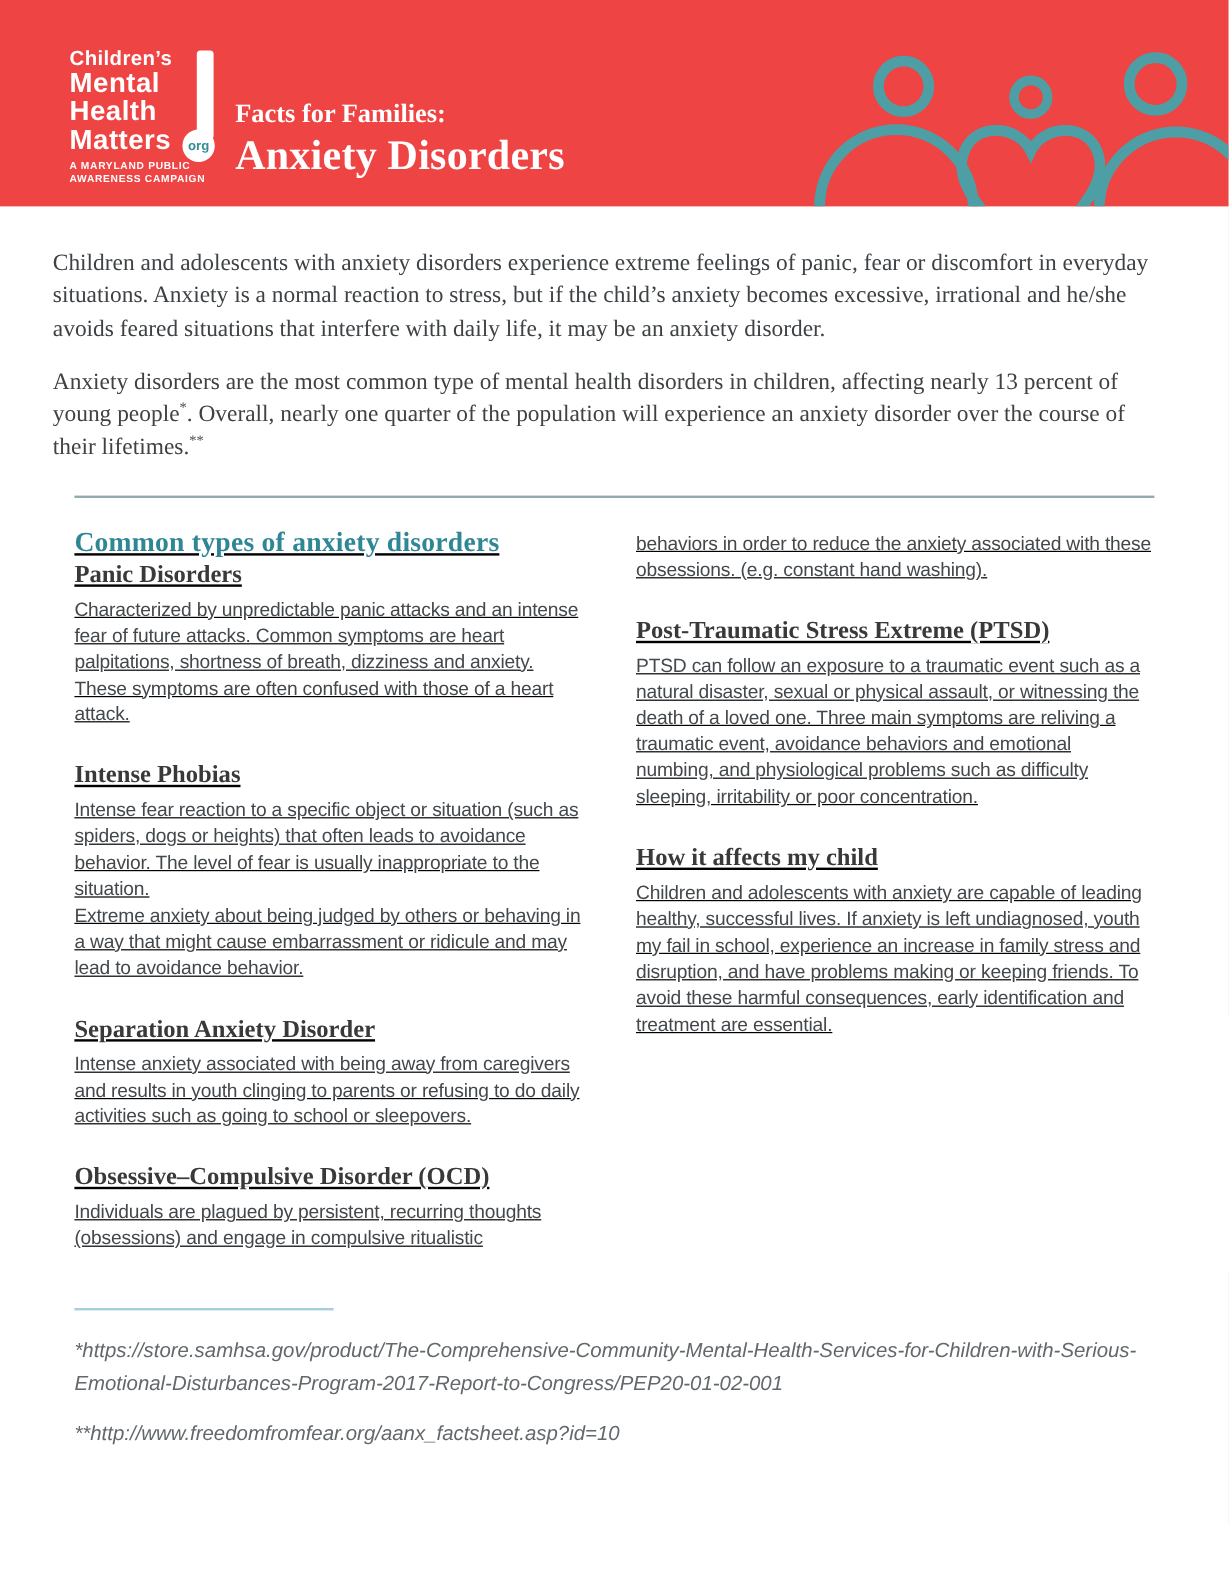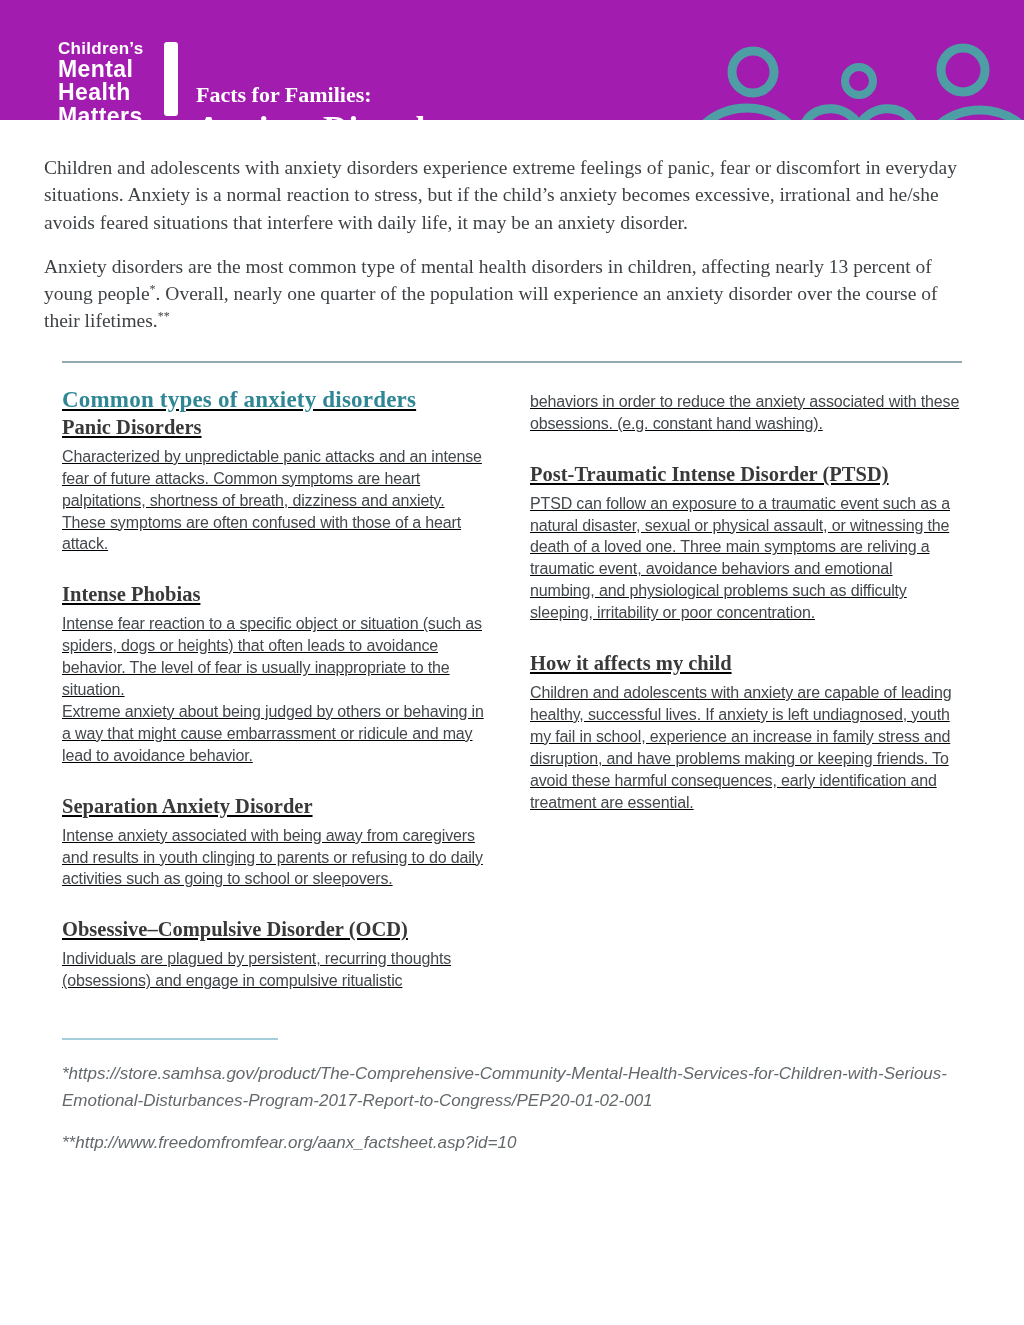--- a/index.html
+++ b/index.html
@@ -5,31 +5,31 @@
   * { margin:0; padding:0; box-sizing:border-box; }
   html,body { background:#e8e8e8; }
   .page {
     width:1024px; height:1325px; margin:0 auto; background:#ffffff;
     position:relative; overflow:hidden;
     font-family:"Liberation Sans","DejaVu Sans",sans-serif;
   }
 
   
   .header {
-    position:relative; height:120px; background:#a21caf; overflow:hidden;
+    position:relative; height:172px; background:#ef4444; overflow:hidden;
   }
   .logo { position:absolute; left:58px; top:40px; color:#ffffff; }
   .logo-line1 { font-size:17px; font-weight:bold; letter-spacing:.3px; line-height:1.05; }
   .logo-line  { font-size:23px; font-weight:bold; letter-spacing:.4px; line-height:1.02; }
   .logo-bang {
     position:absolute; left:106px; top:2px; width:14px; height:74px;
     background:#ffffff; border-radius:3px;
   }
   .logo-org {
-    position:absolute; left:94px; top:82px; width:27px; height:27px;
+    position:absolute; left:94px; top:68px; width:27px; height:27px;
     background:#ffffff; border-radius:50%; color:#348E94;
     font-size:11px; font-weight:bold; display:flex; align-items:center; justify-content:center;
   }
   .logo-tagline { margin-top:5px; font-size:8.5px; letter-spacing:.6px; line-height:1.3; font-weight:bold; }
 
   .title-block { position:absolute; left:196px; top:82px; color:#ffffff;
     font-family:"Liberation Serif","DejaVu Serif",serif; }
   .kicker { font-size:22px; font-weight:bold; }
   .page-title { font-size:35px; font-weight:bold; margin-top:2px; letter-spacing:.2px; }
 
@@ -138,21 +138,21 @@
         <h3 class="sub-heading">Obsessive–Compulsive Disorder (OCD)</h3>
         <p class="body">Individuals are plagued by persistent, recurring thoughts (obsessions) and engage in compulsive ritualistic</p>
       </div>
     </div>
 
     <div class="col">
       <div class="block">
         <p class="body" style="margin-top:4px">behaviors in order to reduce the anxiety associated with these obsessions. (e.g. constant hand washing).</p>
       </div>
       <div class="block">
-        <h3 class="sub-heading">Post-Traumatic Intense Disorder (PTSD)</h3>
+        <h3 class="sub-heading">Post-Traumatic Stress Extreme (PTSD)</h3>
         <p class="body">PTSD can follow an exposure to a traumatic event such as a natural disaster, sexual or physical assault, or witnessing the death of a loved one. Three main symptoms are reliving a traumatic event, avoidance behaviors and emotional numbing, and physiological problems such as difficulty sleeping, irritability or poor concentration.</p>
       </div>
       <div class="block">
         <h3 class="sub-heading">How it affects my child</h3>
         <p class="body">Children and adolescents with anxiety are capable of leading healthy, successful lives. If anxiety is left undiagnosed, youth my fail in school, experience an increase in family stress and disruption, and have problems making or keeping friends. To avoid these harmful consequences, early identification and treatment are essential.</p>
       </div>
     </div>
 
   </div>
 

